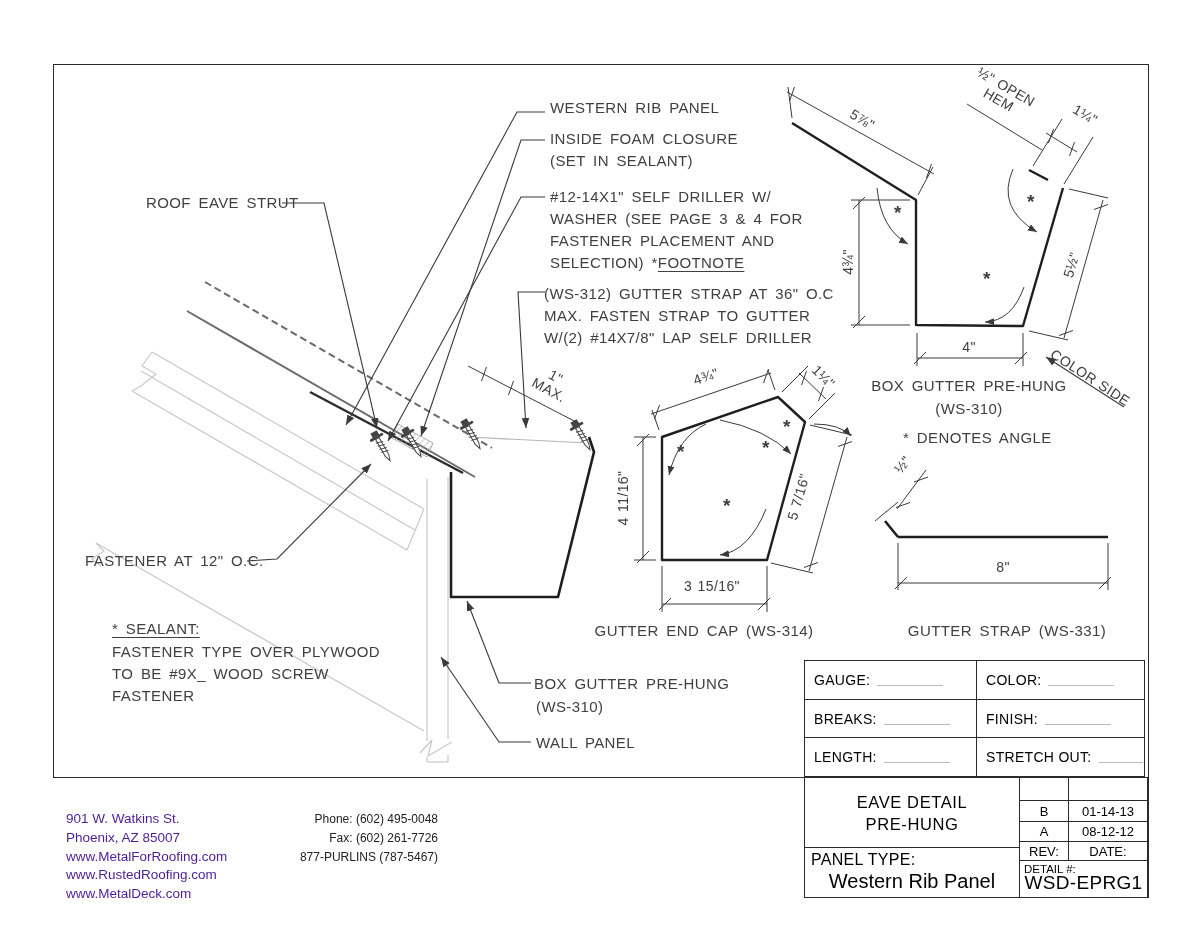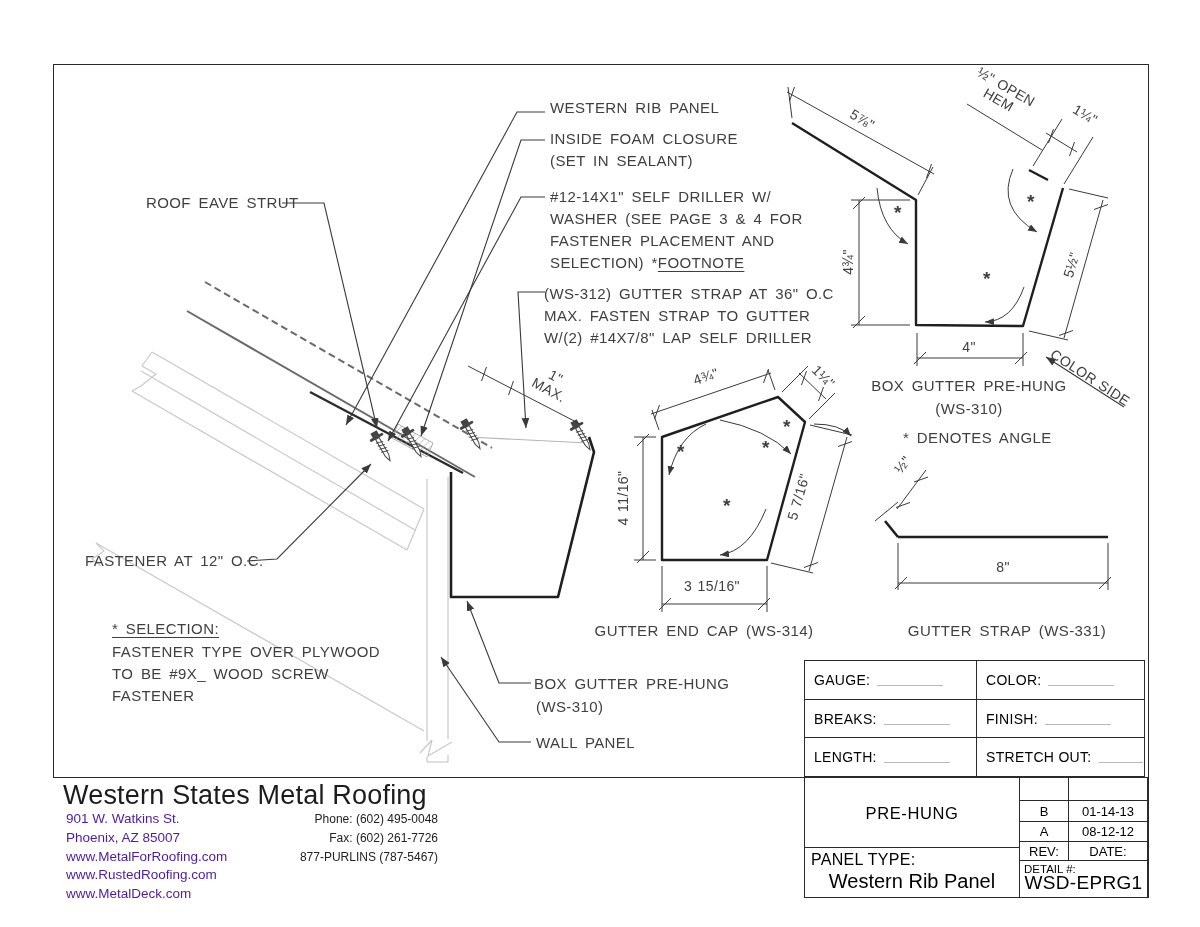--- a/index.html
+++ b/index.html
@@ -230,21 +230,21 @@
   <div class="cad" style="left:544px;top:308px">MAX. FASTEN STRAP TO GUTTER</div>
   <div class="cad" style="left:544px;top:330px">W/(2) #14X7/8" LAP SELF DRILLER</div>
 
   <div class="cad dim tc ctr" style="left:552px;top:384px;transform:translate(-50%,-50%) rotate(28deg)">
     <div>1"</div>
     <div>MAX.</div>
   </div>
 
   <div class="cad" style="left:85px;top:553px">FASTENER AT 12" O.C.</div>
 
-  <div class="cad u" style="left:112px;top:621px">* SELECTION:</div>
+  <div class="cad u" style="left:112px;top:621px">* SEALANT:</div>
   <div class="cad" style="left:112px;top:644px">FASTENER TYPE OVER PLYWOOD</div>
   <div class="cad" style="left:112px;top:666px">TO BE #9X_ WOOD SCREW</div>
   <div class="cad" style="left:112px;top:688px">FASTENER</div>
 
   <div class="cad" style="left:534px;top:676px">BOX GUTTER PRE-HUNG</div>
   <div class="cad" style="left:536px;top:699px">(WS-310)</div>
   <div class="cad" style="left:536px;top:735px">WALL PANEL</div>
 
   <div class="cad dim ctr" style="left:862px;top:120px;transform:translate(-50%,-50%) rotate(31deg)">5⅞"</div>
   <div class="cad dim tc ctr" style="left:1002px;top:94px;transform:translate(-50%,-50%) rotate(30deg)">
@@ -308,20 +308,21 @@
       <div class="c2">
           <span>STRETCH OUT:</span>
           <span class="blank" style="width:44px"></span>
         </div>
     </div>
   </div>
 
   <div class="tblock">
     <div class="tb-left">
       <div class="tb-title">
+        <div>EAVE DETAIL</div>
         <div>PRE-HUNG</div>
       </div>
       <div class="tb-panel">
         <div class="lbl">PANEL TYPE:</div>
         <div class="val">Western Rib Panel</div>
       </div>
     </div>
     <div class="tb-right">
       <div class="rrow rr0">
         <div class="rc1"></div>
@@ -340,21 +341,20 @@
         <div class="rc2">DATE:</div>
       </div>
       <div class="rdetail">
         <div class="lbl">DETAIL #:</div>
         <div class="val">WSD-EPRG1</div>
       </div>
     </div>
   </div>
 
   <div class="company">
-    <div class="co-name">Western States Metal Roofing</div>
     <div class="co-addr">
       <div>901 W. Watkins St.</div>
       <div>Phoenix, AZ 85007</div>
       <div>www.MetalForRoofing.com</div>
       <div>www.RustedRoofing.com</div>
       <div>www.MetalDeck.com</div>
     </div>
     <div class="co-contact">
       <div>Phone: (602) 495-0048</div>
       <div>Fax: (602) 261-7726</div>

